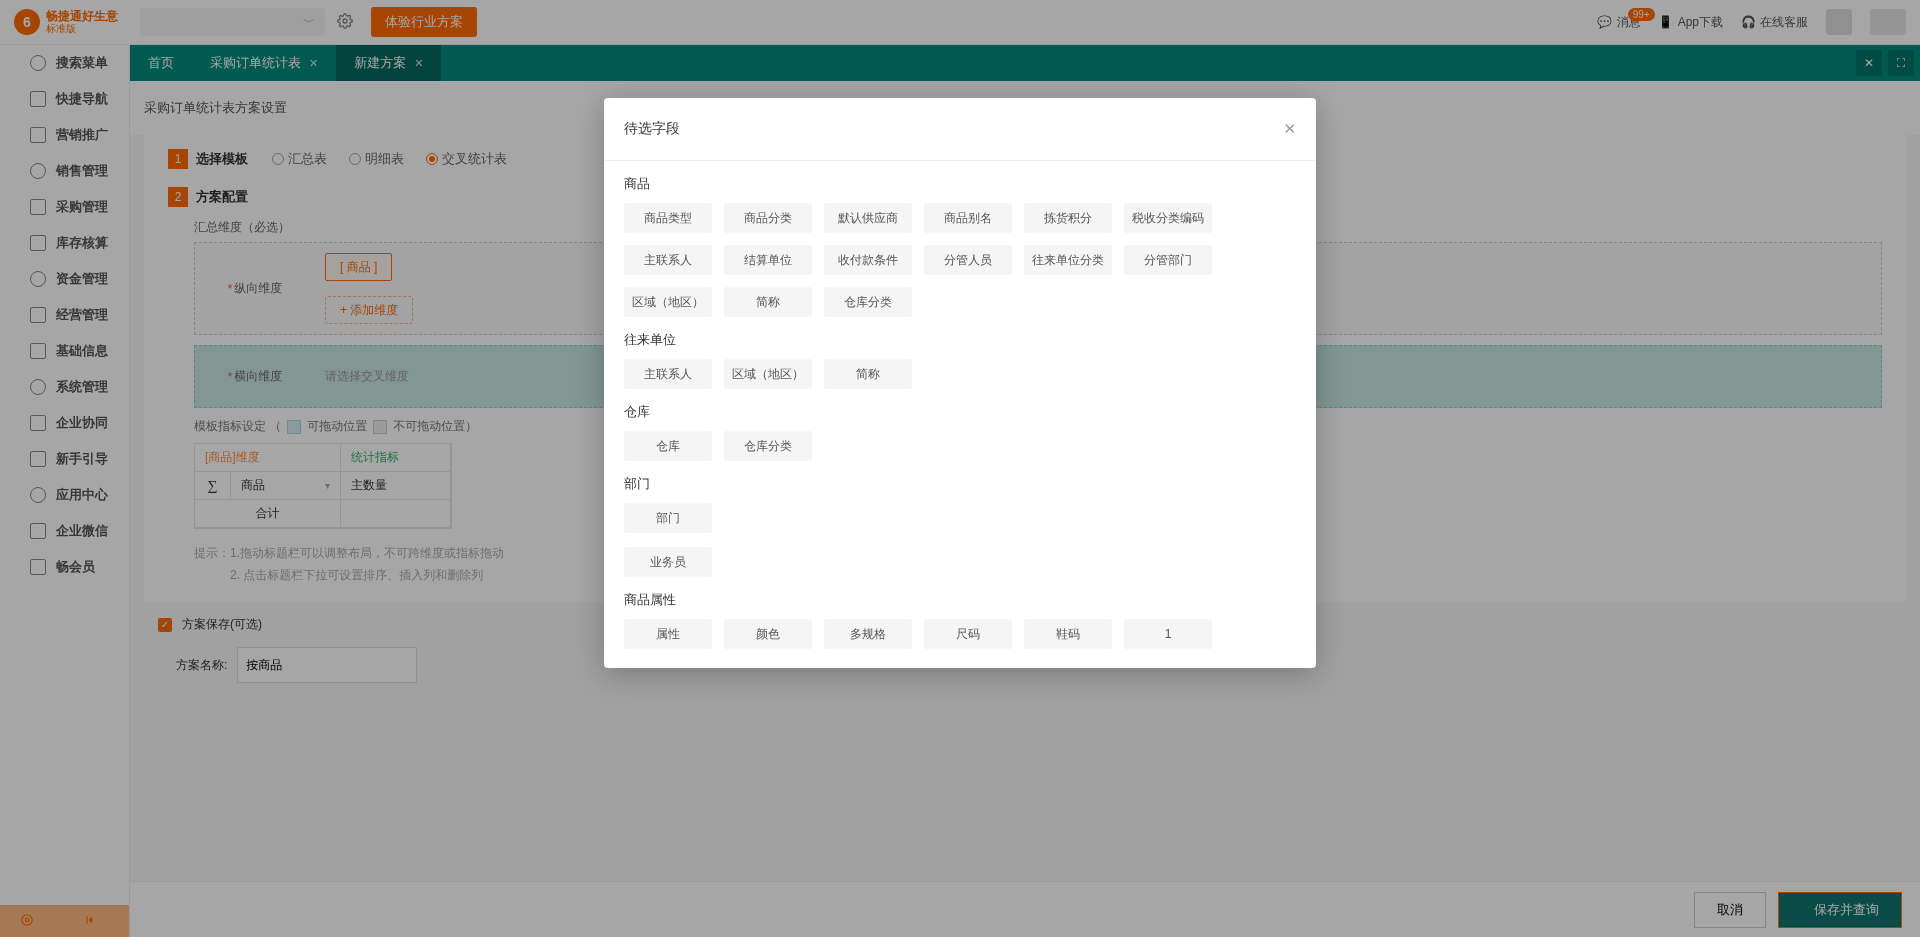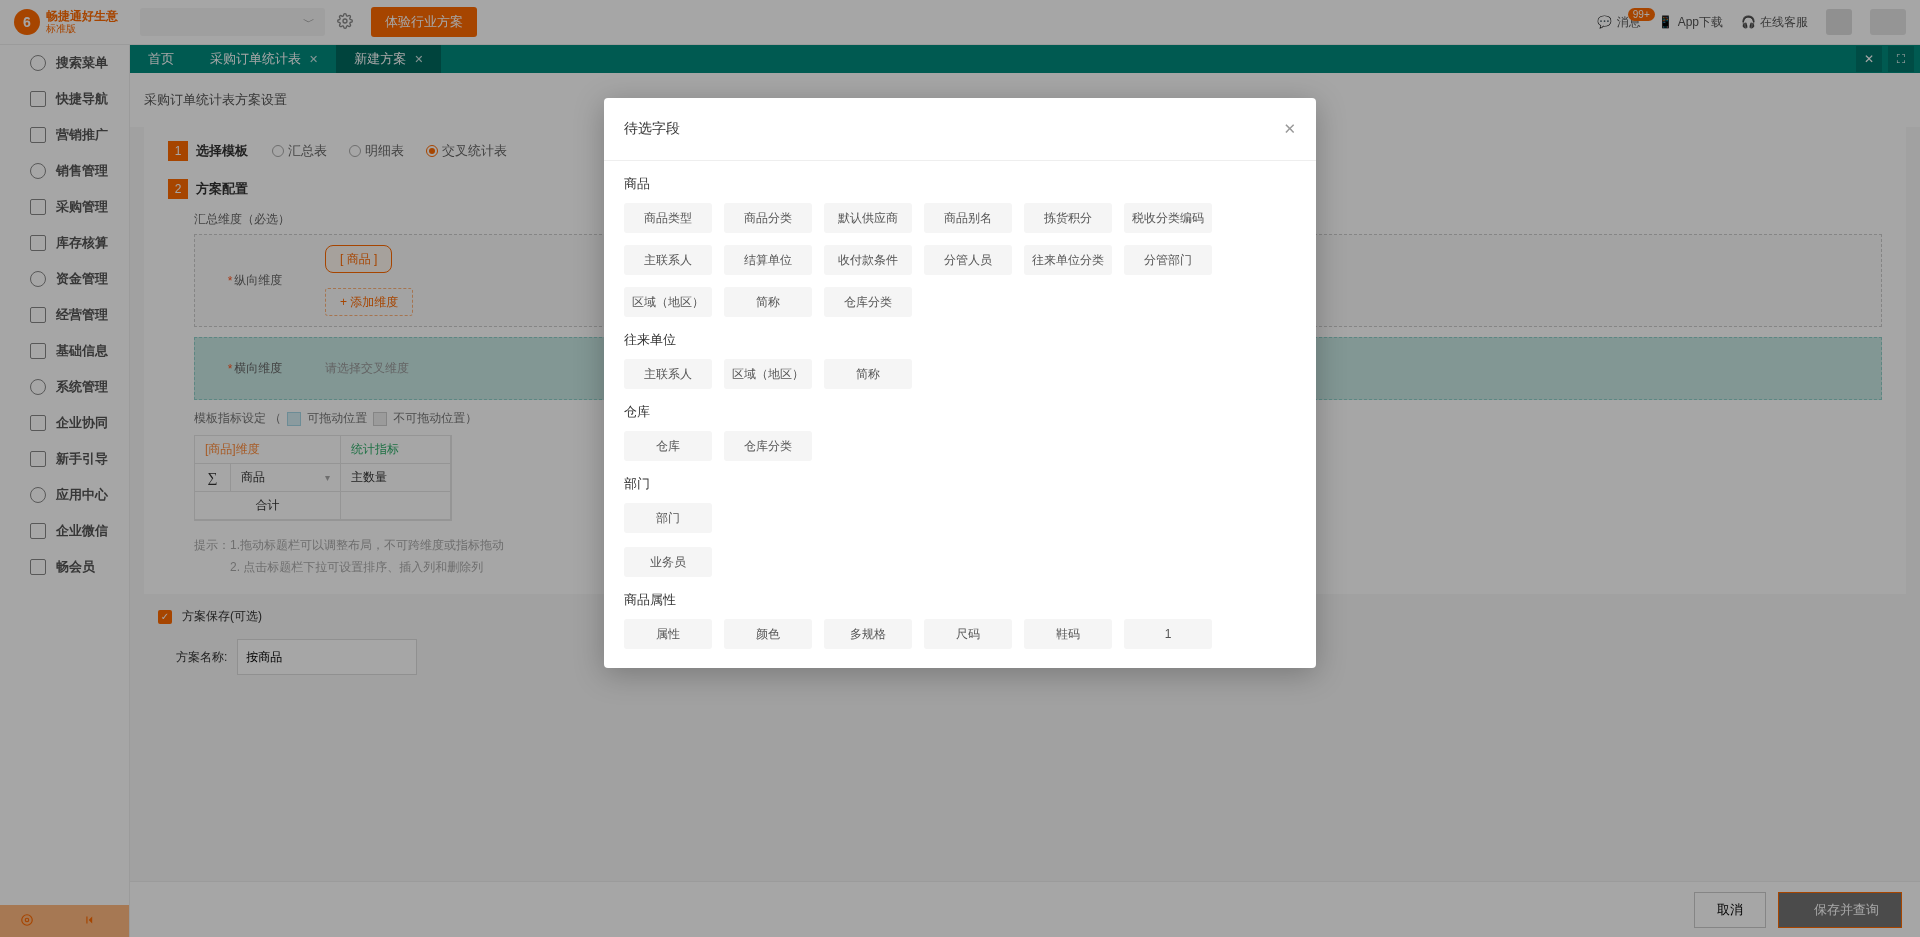--- a/index.html
+++ b/index.html
@@ -25,21 +25,21 @@
 
 .body { flex: 1; display: flex; min-height: 0; }
 .sidebar { width: 130px; background: #fff; border-right: 1px solid #eee; display: flex; flex-direction: column; }
 .side-item { height: 36px; display: flex; align-items: center; padding-left: 30px; color: #555; cursor: pointer; gap: 10px; font-size: 13px; font-weight: bold; }
 .side-icon { width: 16px; height: 16px; border: 1.5px solid #888; border-radius: 2px; display: inline-block; }
 .side-icon.round { border-radius: 50%; }
 .sidebar-bottom { margin-top: auto; height: 32px; background: #ffb980; display: flex; align-items: center; padding: 0 20px; gap: 50px; }
 .sb-icon { width: 14px; height: 14px; color: #ff6a00; }
 
 .main { flex: 1; display: flex; flex-direction: column; background: #f7f7f7; min-width: 0; }
-.tabs { height: 28px; background: #008a7d; display: flex; align-items: stretch; color: #fff; font-size: 13px; }
+.tabs { height: 36px; background: #008a7d; display: flex; align-items: stretch; color: #fff; font-size: 13px; }
 .tab { padding: 0 18px; display: flex; align-items: center; gap: 8px; cursor: pointer; }
 .tab.active { background: #00695f; }
 .tab .close { font-size: 11px; opacity: .8; }
 .tabs-right { margin-left: auto; display: flex; align-items: center; gap: 6px; padding-right: 6px; }
 .tabs-right .tbtn { width: 26px; height: 26px; display: flex; align-items: center; justify-content: center; cursor: pointer; background: rgba(0,0,0,.15); font-size: 12px; }
 
 .breadcrumb { padding: 18px 14px; font-size: 13px; color: #555; background: #fff; }
 
 .content { flex: 1; padding: 0 14px 10px; overflow: auto; }
 .panel { background: #fff; padding: 14px 24px; margin-bottom: 10px; }
@@ -53,21 +53,21 @@
 .radio.checked .radio-dot { border-color: #ff6a00; }
 .radio.checked .radio-dot::after { content: ""; position: absolute; inset: 2px; background: #ff6a00; border-radius: 50%; }
 
 .cfg-block { margin-left: 26px; margin-top: 8px; }
 .cfg-label { color: #666; font-size: 12px; margin-bottom: 6px; margin-top: 12px; }
 .req::before { content: "*"; color: #ff5722; margin-right: 2px; }
 .dim-row { display: flex; align-items: stretch; border: 1px dashed #ccc; background: #fafafa; margin-bottom: 10px; }
 .dim-row.teal { background: #c8e8e4; border-color: #8fd0c9; }
 .dim-label { width: 120px; display: flex; align-items: center; justify-content: center; color: #666; font-size: 12px; }
 .dim-content { flex: 1; padding: 10px; }
-.chip { display: inline-flex; align-items: center; height: 28px; padding: 0 14px; border: 1px solid #ddd; background: #fff; border-radius: 8px; font-size: 12px; color: #555; margin-right: 8px; }
+.chip { display: inline-flex; align-items: center; height: 28px; padding: 0 14px; border: 1px solid #ddd; background: #fff; border-radius: 2px; font-size: 12px; color: #555; margin-right: 8px; }
 .chip.sel { border-color: #ff6a00; color: #ff6a00; background: #fff7f0; }
 .add-dim { display: inline-flex; align-items: center; height: 28px; padding: 0 14px; border: 1px dashed #ffb37a; color: #ff6a00; font-size: 12px; cursor: pointer; border-radius: 3px; }
 .placeholder-txt { color: #999; font-size: 12px; padding: 12px 0; }
 
 .legend { display: flex; align-items: center; gap: 6px; font-size: 12px; color: #777; margin: 8px 0 8px 26px; }
 .lg-box { width: 14px; height: 14px; display: inline-block; border: 1px solid #ccc; }
 .lg-box.a { background: #d6eef5; border-color: #a7d7e6; }
 .lg-box.b { background: #eee; }
 
 .grid-wrap { margin-left: 26px; border: 1px solid #e5e5e5; display: inline-block; min-width: 240px; }
@@ -81,21 +81,21 @@
 .grid-row { display: flex; }
 
 .hints { margin: 14px 0 2px 26px; font-size: 12px; color: #aaa; line-height: 1.8; }
 
 .save-row { display: flex; align-items: center; gap: 10px; margin: 14px 0 10px 14px; font-size: 12px; }
 .chk { width: 14px; height: 14px; background: #ff6a00; border-radius: 2px; display: inline-flex; align-items: center; justify-content: center; color: #fff; font-size: 10px; }
 .name-input { width: 180px; height: 36px; border: 1px solid #ddd; padding: 0 8px; font-size: 12px; }
 
 .footer-bar { height: 56px; background: #fff; display: flex; align-items: center; justify-content: flex-end; gap: 12px; padding: 0 18px; border-top: 1px solid #eee; }
 .btn { height: 36px; padding: 0 22px; border: 1px solid #ccc; background: #fff; cursor: pointer; font-size: 13px; }
-.btn.primary { background: #737373; color: #fff; border-color: #ff6a00; padding-left: 35px; }
+.btn.primary { background: #0f766e; color: #fff; border-color: #ff6a00; padding-left: 35px; }
 
 
 .overlay { position: absolute; inset: 0; background: rgba(0,0,0,.35); display: flex; align-items: flex-start; justify-content: center; padding-top: 98px; }
 .modal { width: 712px; max-height: 570px; background: #fff; border-radius: 4px; display: flex; flex-direction: column; box-shadow: 0 6px 30px rgba(0,0,0,.25); }
 .modal-head { display: flex; align-items: center; justify-content: space-between; padding: 22px 20px; border-bottom: 1px solid #eee; font-size: 14px; }
 .modal-close { cursor: pointer; color: #999; font-size: 15px; }
 .modal-body { padding: 14px 20px 18px; overflow: auto; }
 .fgroup { margin-bottom: 14px; }
 .fgroup-title { font-size: 13px; color: #333; margin-bottom: 10px; font-weight: 500; }
 .fchips { display: flex; flex-wrap: wrap; gap: 12px; }

